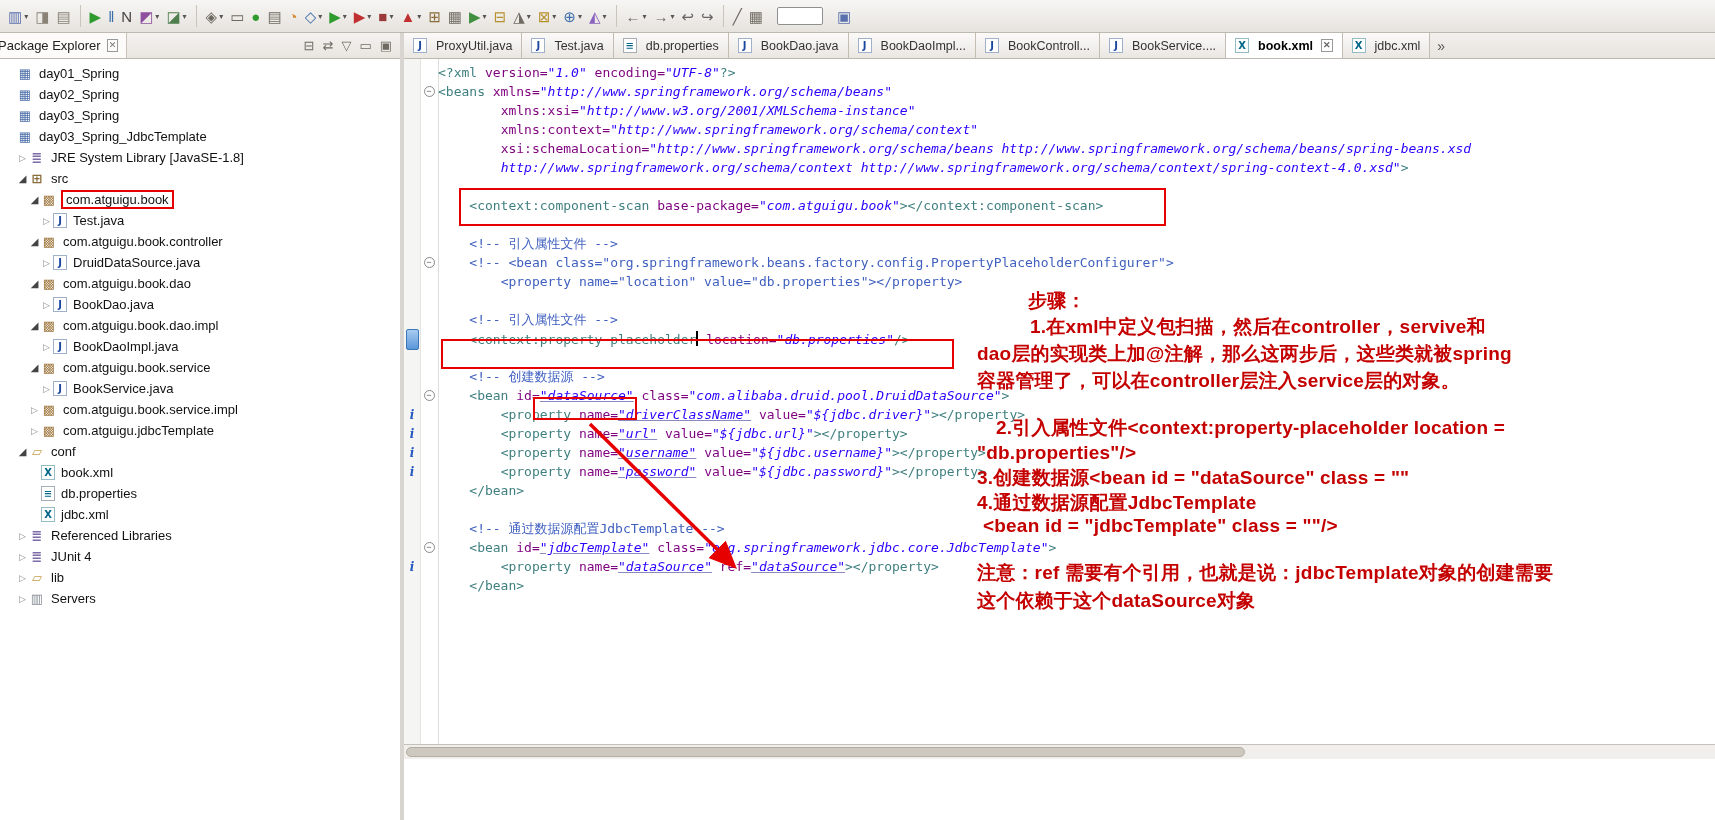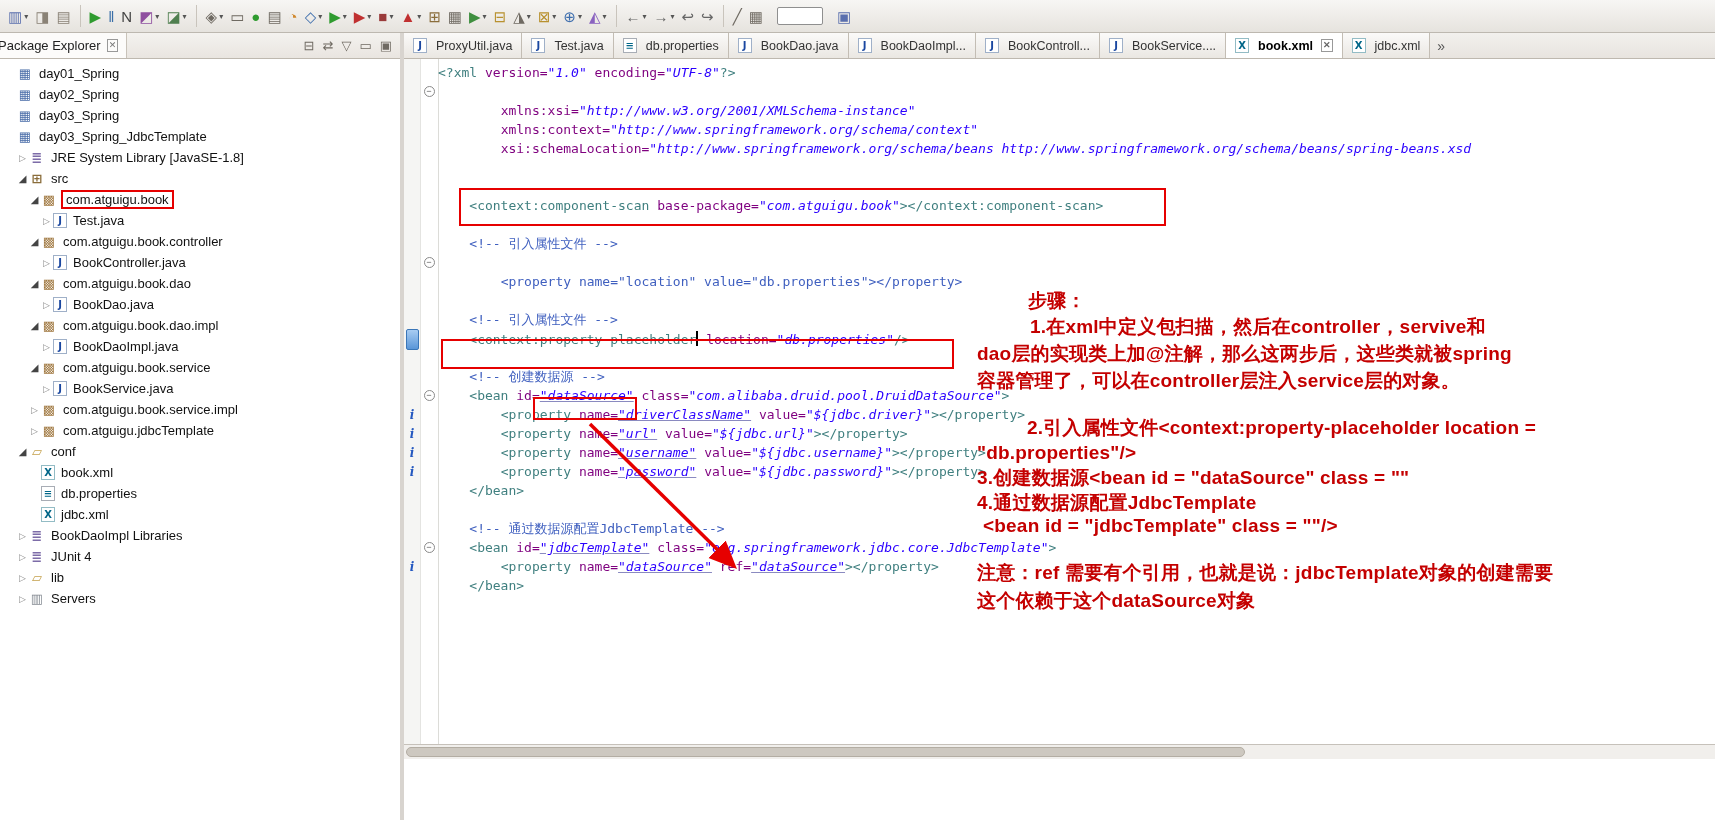--- a/index.html
+++ b/index.html
@@ -88,21 +88,21 @@
   .overlay{position:absolute;inset:0;pointer-events:none;z-index:10}
   .red-box{position:absolute;border:2px solid #e60000}
   #box-scan{left:459px;top:188px;width:707px;height:38px}
   #box-placeholder{left:441px;top:339px;width:513px;height:30px}
   #box-datasource{left:533px;top:397px;width:104px;height:23px}
   .note{position:absolute;color:#c40000;font-weight:bold;font-size:19px;white-space:nowrap;letter-spacing:.2px}
   .note0{left:1028px;top:288px}
   .note1{left:1030px;top:314px}
   .note2{left:977px;top:341px}
   .note3{left:977px;top:368px}
-  .note4{left:1027px;top:415px}
+  .note4{left:996px;top:415px}
   .note5{left:977px;top:442px}
   .note6{left:977px;top:465px}
   .note7{left:977px;top:490px}
   .note8{left:983px;top:515px}
   .note9{left:977px;top:560px}
   .note10{left:977px;top:588px}
 </style>
 </head>
 <body>
 
@@ -289,21 +289,21 @@
             <span class="tree-label">Test.java</span>
           </div>
           <div class="tree-row" style="padding-left: 28px;">
             <span class="tree-arrow exp">◢</span>
             <span class="ti ti-package">▩</span>
             <span class="tree-label">com.atguigu.book.controller</span>
           </div>
           <div class="tree-row" style="padding-left: 40px;">
             <span class="tree-arrow">▷</span>
             <span class="ti ti-java">J</span>
-            <span class="tree-label">BookController.java</span>
+            <span class="tree-label">DruidDataSource.java</span>
           </div>
           <div class="tree-row" style="padding-left: 28px;">
             <span class="tree-arrow exp">◢</span>
             <span class="ti ti-package">▩</span>
             <span class="tree-label">com.atguigu.book.dao</span>
           </div>
           <div class="tree-row" style="padding-left: 40px;">
             <span class="tree-arrow">▷</span>
             <span class="ti ti-java">J</span>
             <span class="tree-label">BookDao.java</span>
@@ -354,21 +354,21 @@
             <span class="tree-label">db.properties</span>
           </div>
           <div class="tree-row" style="padding-left: 28px;">
             <span class="tree-arrow"></span>
             <span class="ti ti-xml">X</span>
             <span class="tree-label">jdbc.xml</span>
           </div>
           <div class="tree-row" style="padding-left: 16px;">
             <span class="tree-arrow">▷</span>
             <span class="ti ti-library">≣</span>
-            <span class="tree-label">BookDaoImpl Libraries</span>
+            <span class="tree-label">Referenced Libraries</span>
           </div>
           <div class="tree-row" style="padding-left: 16px;">
             <span class="tree-arrow">▷</span>
             <span class="ti ti-library">≣</span>
             <span class="tree-label">JUnit 4</span>
           </div>
           <div class="tree-row" style="padding-left: 16px;">
             <span class="tree-arrow">▷</span>
             <span class="ti ti-folder">▱</span>
             <span class="tree-label">lib</span>
@@ -427,39 +427,41 @@
             <div class="cl">
               <span class="cm"></span>
               <span class="cf"></span>
               <span class="ct"><span class="s-tag">&lt;?xml </span><span class="s-attr">version=</span><span class="s-val">"1.0"</span><span class="s-plain"> </span><span class="s-attr">encoding=</span><span class="s-val">"UTF-8"</span><span class="s-tag">?&gt;</span></span>
             </div>
             <div class="cl">
               <span class="cm"></span>
               <span class="cf">
                 <span class="foldc">−</span>
               </span>
+              <span class="ct"><span class="s-tag">&lt;beans </span><span class="s-attr">xmlns=</span><span class="s-val">"http://www.springframework.org/schema/beans"</span></span>
             </div>
             <div class="cl">
               <span class="cm"></span>
               <span class="cf"></span>
               <span class="ct"><span class="s-plain">        </span><span class="s-attr">xmlns:xsi=</span><span class="s-val">"http://www.w3.org/2001/XMLSchema-instance"</span></span>
             </div>
             <div class="cl">
               <span class="cm"></span>
               <span class="cf"></span>
               <span class="ct"><span class="s-plain">        </span><span class="s-attr">xmlns:context=</span><span class="s-val">"http://www.springframework.org/schema/context"</span></span>
             </div>
             <div class="cl">
               <span class="cm"></span>
               <span class="cf"></span>
               <span class="ct"><span class="s-plain">        </span><span class="s-attr">xsi:schemaLocation=</span><span class="s-val">"http://www.springframework.org/schema/beans http://www.springframework.org/schema/beans/spring-beans.xsd</span></span>
             </div>
             <div class="cl">
               <span class="cm"></span>
               <span class="cf"></span>
+              <span class="ct"><span class="s-plain">        </span><span class="s-val">http://www.springframework.org/schema/context http://www.springframework.org/schema/context/spring-context-4.0.xsd"</span><span class="s-tag">&gt;</span></span>
             </div>
             <div class="cl">
               <span class="cm"></span>
               <span class="cf"></span>
               <span class="ct"></span>
             </div>
             <div class="cl">
               <span class="cm"></span>
               <span class="cf"></span>
               <span class="ct"><span class="s-plain">    </span><span class="s-tag">&lt;context:component-scan </span><span class="s-attr">base-package=</span><span class="s-val">"com.atguigu.book"</span><span class="s-tag">&gt;&lt;/context:component-scan&gt;</span></span>
@@ -472,20 +474,21 @@
             <div class="cl">
               <span class="cm"></span>
               <span class="cf"></span>
               <span class="ct"><span class="s-plain">    </span><span class="s-cmt">&lt;!-- 引入属性文件 --&gt;</span></span>
             </div>
             <div class="cl">
               <span class="cm"></span>
               <span class="cf">
                 <span class="foldc">−</span>
               </span>
+              <span class="ct"><span class="s-plain">    </span><span class="s-cmt">&lt;!-- &lt;bean class="org.springframework.beans.factory.config.PropertyPlaceholderConfigurer"&gt;</span></span>
             </div>
             <div class="cl">
               <span class="cm"></span>
               <span class="cf"></span>
               <span class="ct"><span class="s-plain">        </span><span class="s-cmt">&lt;property name="location" value="db.properties"&gt;&lt;/property&gt;</span></span>
             </div>
             <div class="cl">
               <span class="cm"></span>
               <span class="cf"></span>
               <span class="ct"></span>

